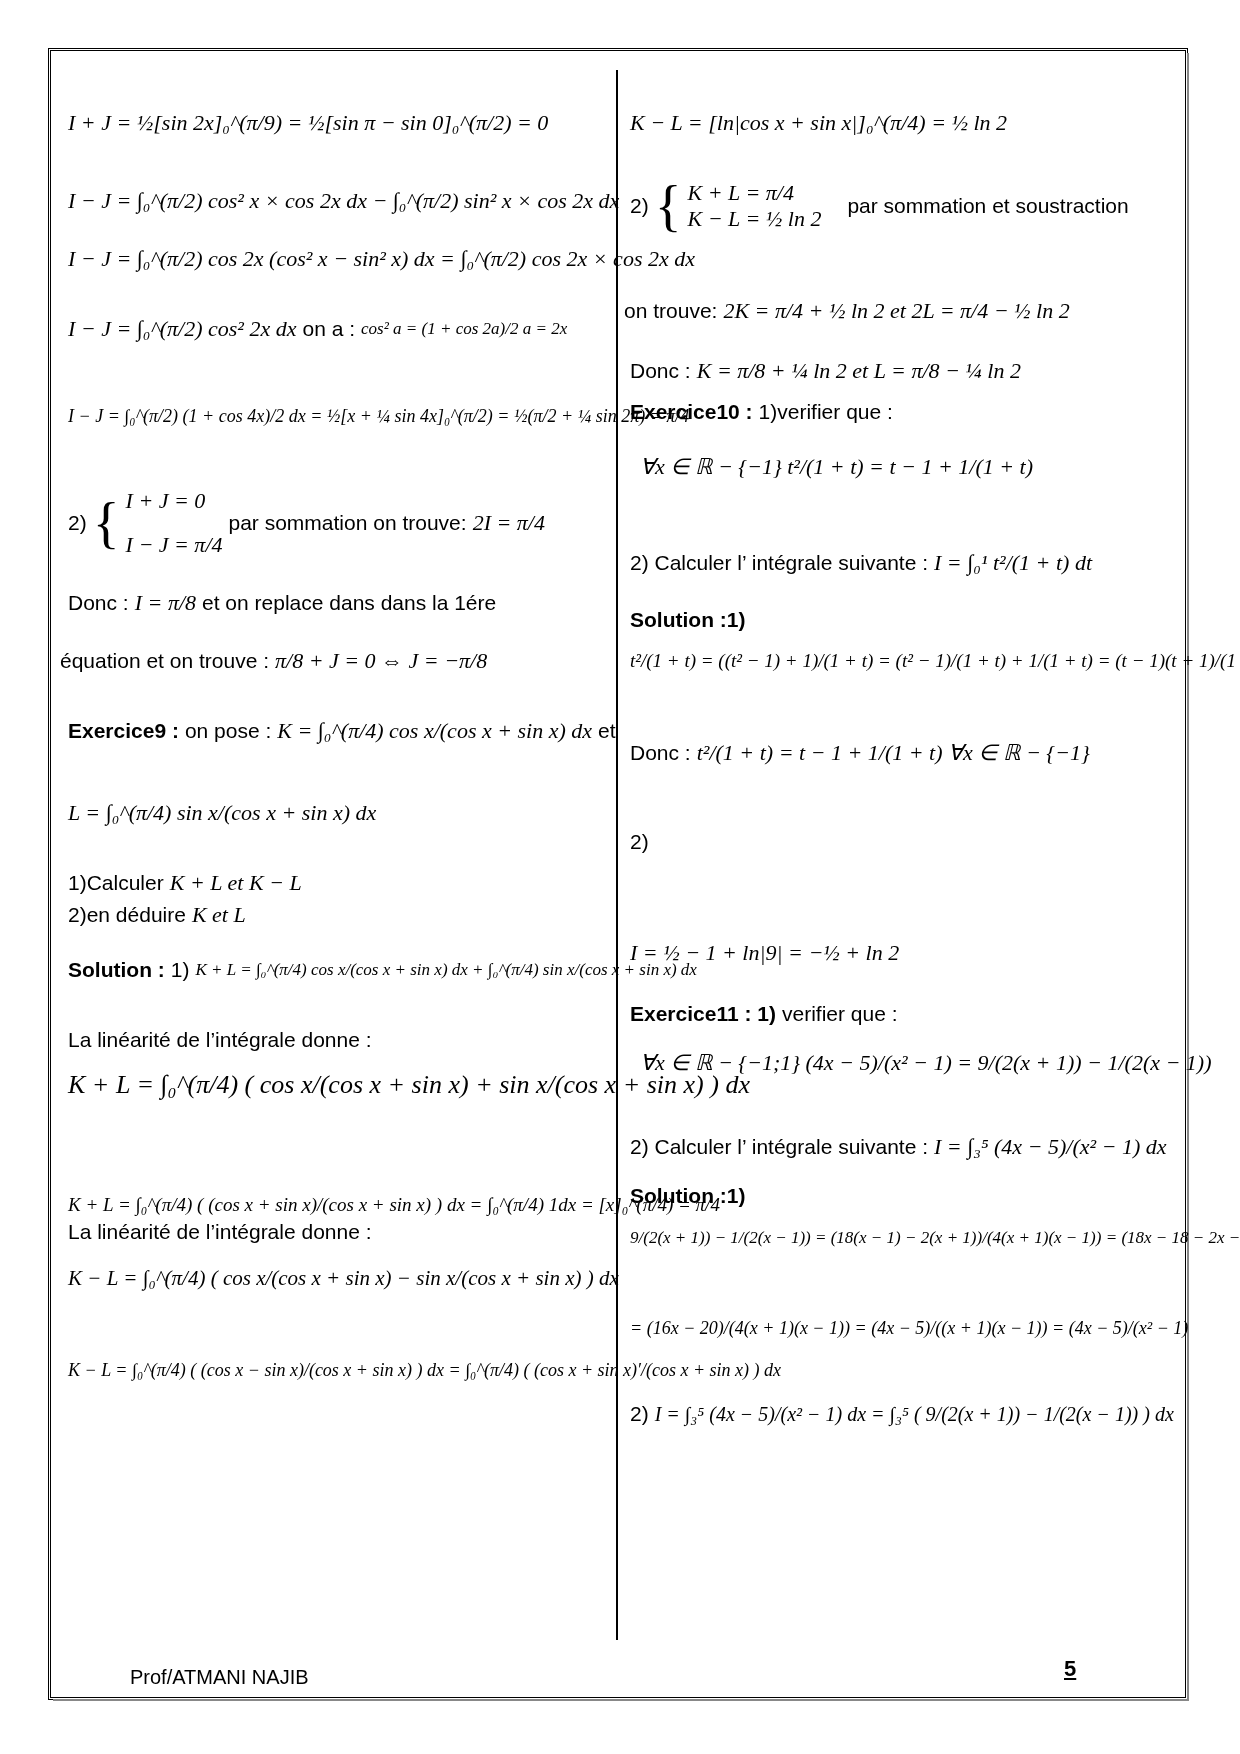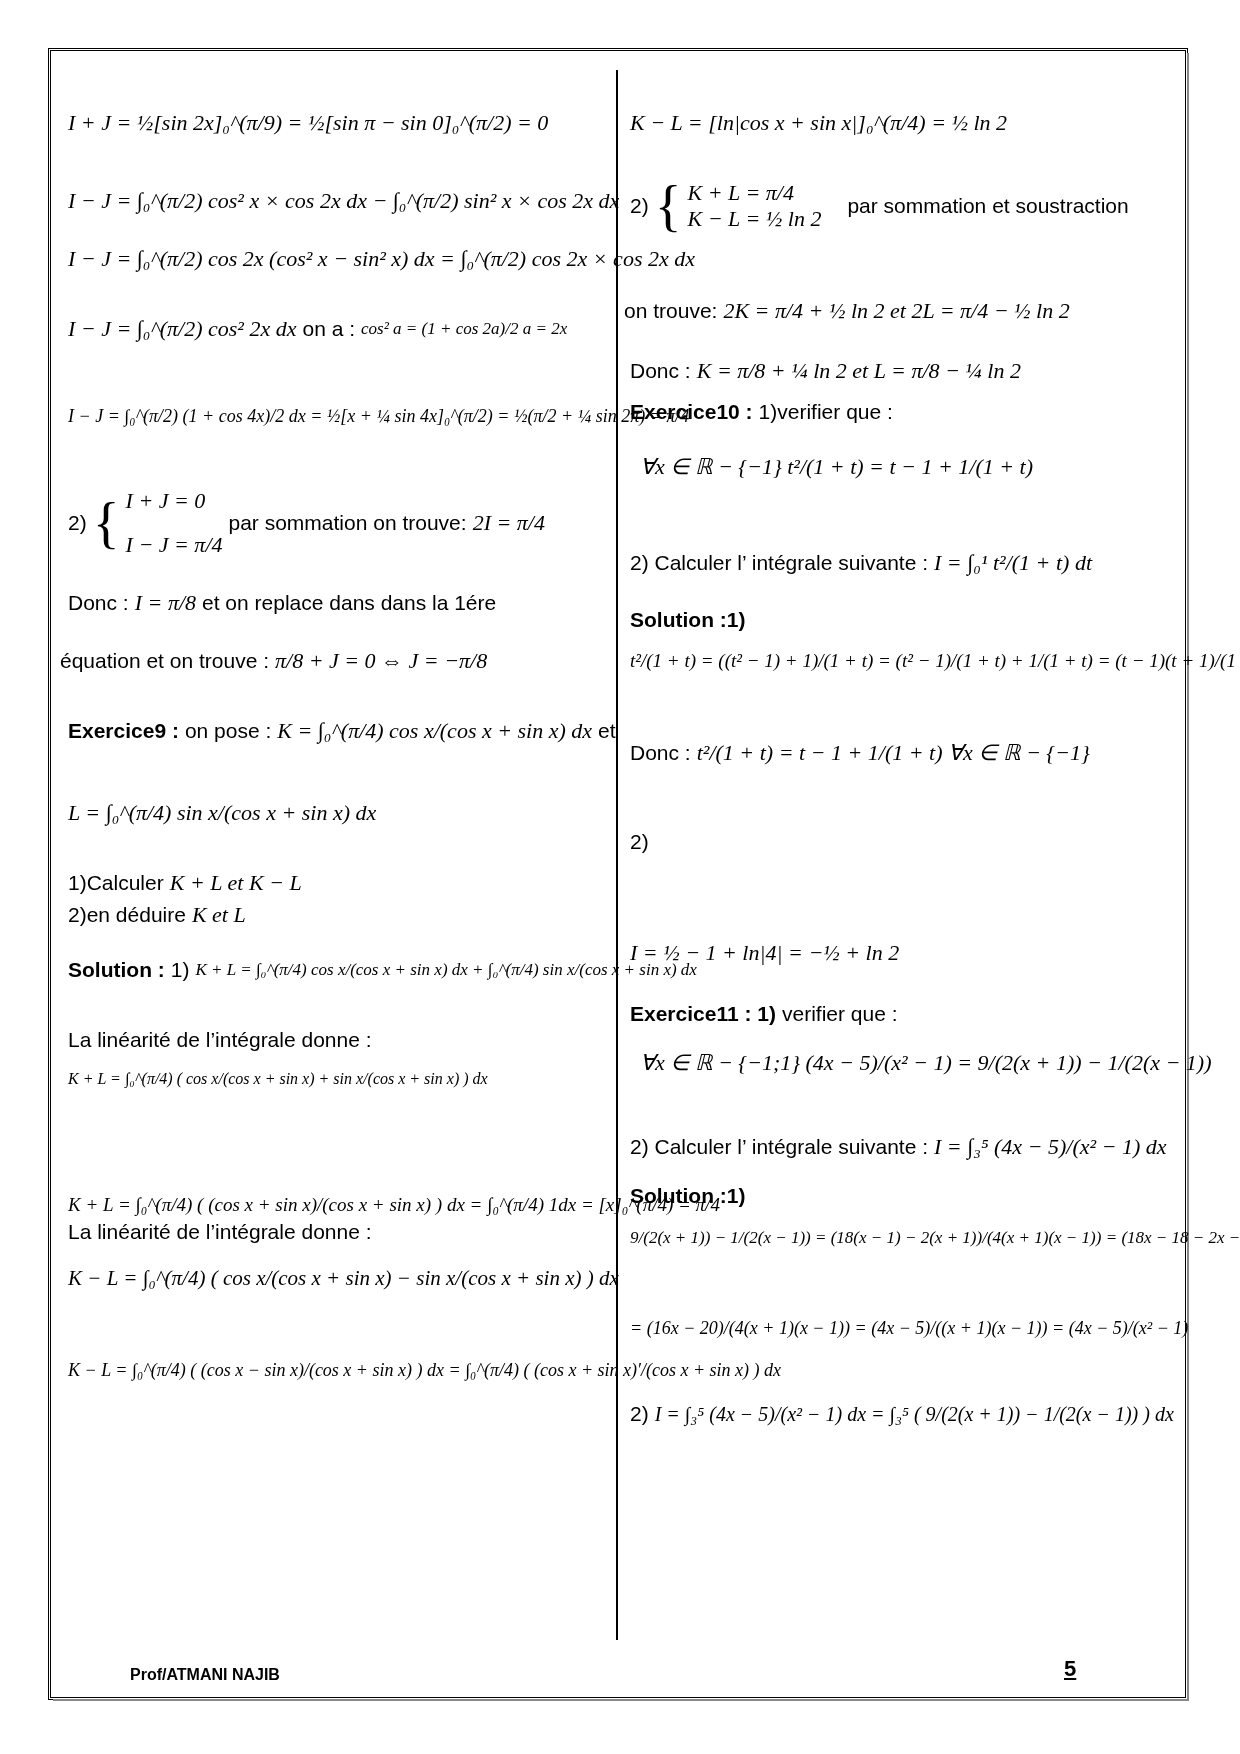--- a/index.html
+++ b/index.html
@@ -17,21 +17,21 @@
   .col-left { left: 68px; width: 540px; }
   .col-right { left: 630px; width: 540px; }
   .line {
     position: absolute; left: 0; white-space: nowrap;
     font-family: "Liberation Serif", serif; font-size: 22px; color: #000;
     display: flex; align-items: center; gap: 6px;
   }
   .sans { font-family: "Liberation Sans", sans-serif; font-size: 21px; }
   .bold { font-weight: bold; }
   .math { font-family: "Liberation Serif", serif; font-style: italic; font-size: 22px; }
-  .footer-author { position: absolute; left: 130px; top: 1666px; font-family: "Liberation Sans", sans-serif; font-weight: bold; font-size: 16px; }
+  .footer-author { position: absolute; left: 130px; top: 1666px; font-family: "Liberation Sans", sans-serif; font-weight: normal; font-size: 20px; }
   .footer-page { position: absolute; left: 1064px; top: 1656px; font-family: "Liberation Sans", sans-serif; font-weight: bold; font-size: 22px; text-decoration: underline; }
 </style>
 </head>
 <body>
 
 <div class="page-frame"></div>
 <div class="col-divider"></div>
 
 <div class="col col-left">
   <div class="line math" style="top:40px">I + J = ½[sin 2x]₀^(π/9) = ½[sin π − sin 0]₀^(π/2) = 0</div>
@@ -76,21 +76,21 @@
   <div class="line" style="top:832px">
     <span class="sans">2)en déduire</span>
     <span class="math">K et L</span>
   </div>
   <div class="line" style="top:888px">
     <span class="sans bold">Solution :</span>
     <span class="sans">1)</span>
     <span class="math" style="font-size:17px">K + L = ∫₀^(π/4) cos x/(cos x + sin x) dx + ∫₀^(π/4) sin x/(cos x + sin x) dx</span>
   </div>
   <div class="line sans" style="top:958px">La linéarité de l’intégrale donne :</div>
-  <div class="line math" style="top:1000px;font-size:16px">K + L = ∫₀^(π/4) ( cos x/(cos x + sin x) + sin x/(cos x + sin x) ) dx</div>
+  <div class="line math" style="top:1000px;font-size:26px">K + L = ∫₀^(π/4) ( cos x/(cos x + sin x) + sin x/(cos x + sin x) ) dx</div>
   <div class="line math" style="top:1124px;font-size:19px">K + L = ∫₀^(π/4) ( (cos x + sin x)/(cos x + sin x) ) dx = ∫₀^(π/4) 1dx = [x]₀^(π/4) = π/4</div>
   <div class="line sans" style="top:1150px">La linéarité de l’intégrale donne :</div>
   <div class="line math" style="top:1196px;font-size:21px">K − L = ∫₀^(π/4) ( cos x/(cos x + sin x) − sin x/(cos x + sin x) ) dx</div>
   <div class="line math" style="top:1290px;font-size:18px">K − L = ∫₀^(π/4) ( (cos x − sin x)/(cos x + sin x) ) dx = ∫₀^(π/4) ( (cos x + sin x)′/(cos x + sin x) ) dx</div>
 </div>
 
 <div class="col col-right">
   <div class="line math" style="top:40px">K − L = [ln|cos x + sin x|]₀^(π/4) = ½ ln 2</div>
   <div class="line" style="top:108px">
     <span class="sans">2)</span>
@@ -120,21 +120,21 @@
   </div>
   <div class="line sans bold" style="top:538px">Solution :1)</div>
   <div class="line math" style="top:580px;font-size:19px">t²/(1 + t) = ((t² − 1) + 1)/(1 + t) = (t² − 1)/(1 + t) + 1/(1 + t) = (t − 1)(t + 1)/(1 + t) + 1/(1 + t)</div>
   <div class="line" style="top:670px">
     <span class="sans">Donc :</span>
     <span class="math">t²/(1 + t) = t − 1 + 1/(1 + t)     ∀x ∈ ℝ − {−1}</span>
   </div>
   <div class="line" style="top:760px">
     <span class="sans">2)</span>
   </div>
-  <div class="line math" style="top:870px">I = ½ − 1 + ln|4| = −½ + ln 2</div>
+  <div class="line math" style="top:870px">I = ½ − 1 + ln|9| = −½ + ln 2</div>
   <div class="line" style="top:932px">
     <span class="sans bold">Exercice11 : 1)</span>
     <span class="sans">verifier que :</span>
   </div>
   <div class="line math" style="top:980px;left:10px">∀x ∈ ℝ − {−1;1}     (4x − 5)/(x² − 1) = 9/(2(x + 1)) − 1/(2(x − 1))</div>
   <div class="line" style="top:1064px">
     <span class="sans">2) Calculer l’ intégrale suivante :</span>
     <span class="math">I = ∫₃⁵ (4x − 5)/(x² − 1) dx</span>
   </div>
   <div class="line sans bold" style="top:1114px">Solution :1)</div>

